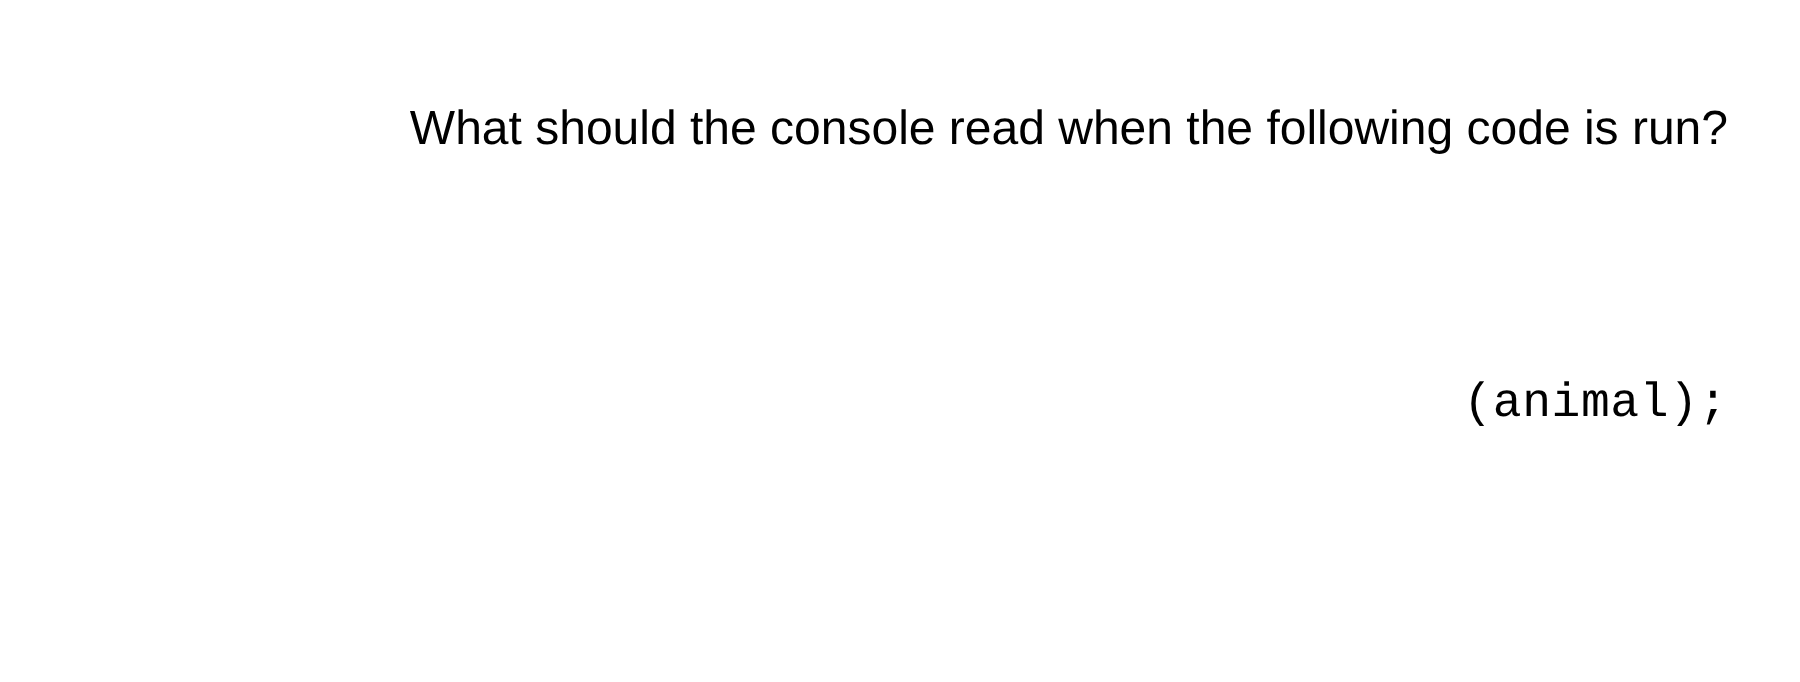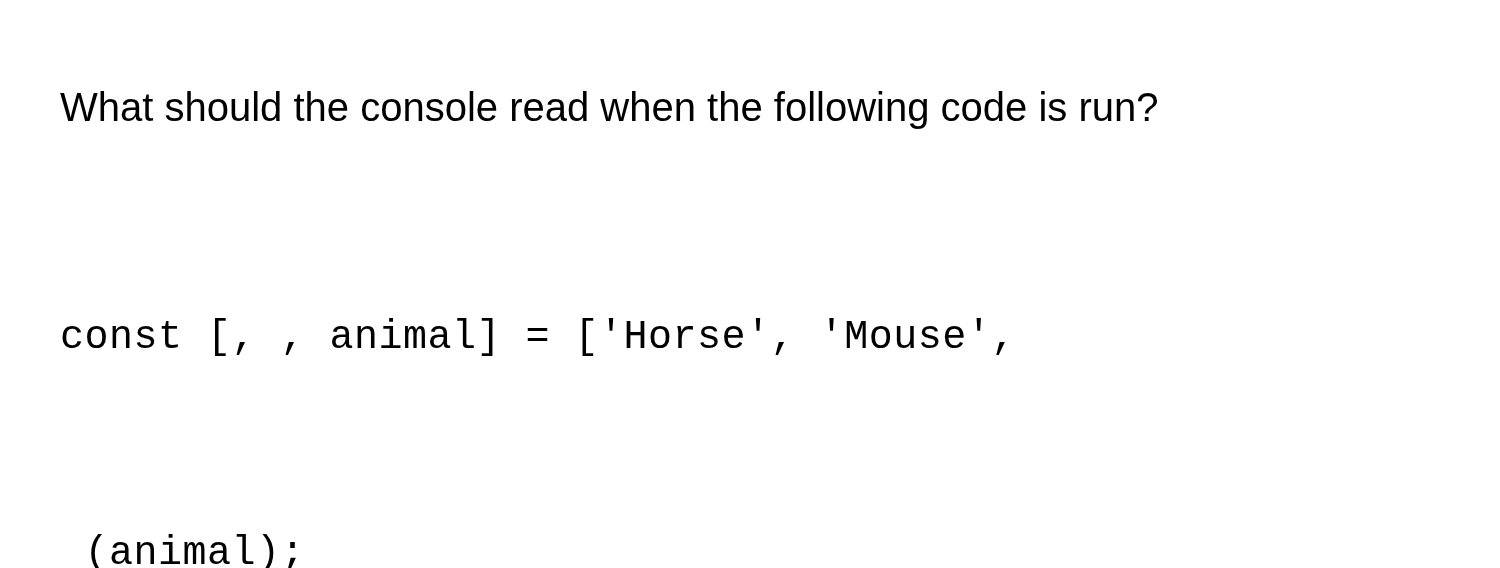--- a/index.html
+++ b/index.html
@@ -1,18 +1,19 @@
 <!DOCTYPE html>
 <html><head>
   <meta charset="utf-8">
   <style>
     * {
       margin: 0;
       padding: 0;
       box-sizing: border-box;
+      text-align: right;
     }
     body {
       width: 1500px;
       height: 568px;
       background: #ffffff;
       font-family: -apple-system, BlinkMacSystemFont, "Segoe UI", Helvetica, Arial, sans-serif;
       padding: 72px 60px 0 60px;
     }
     .question-text {
       font-size: 40px;
@@ -28,15 +29,14 @@
       color: #000000;
       white-space: pre-wrap;
       letter-spacing: 0.5px;
     }
   </style>
 </head>
 <body>
 
 <div class="question-text">What should the console read when the following code is run?</div>
 <div class="code-block">
-  <div>const [, , animal] = ['Horse', 'Mouse',</div>
   <div> (animal);</div>
 </div>
 
 </body></html>

